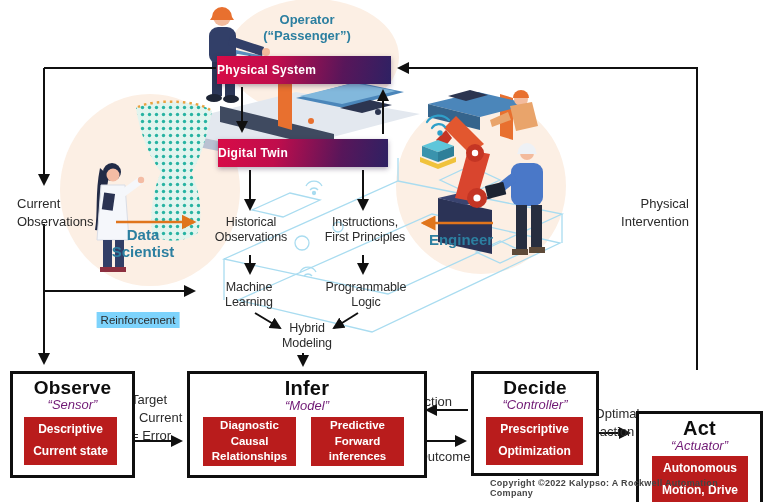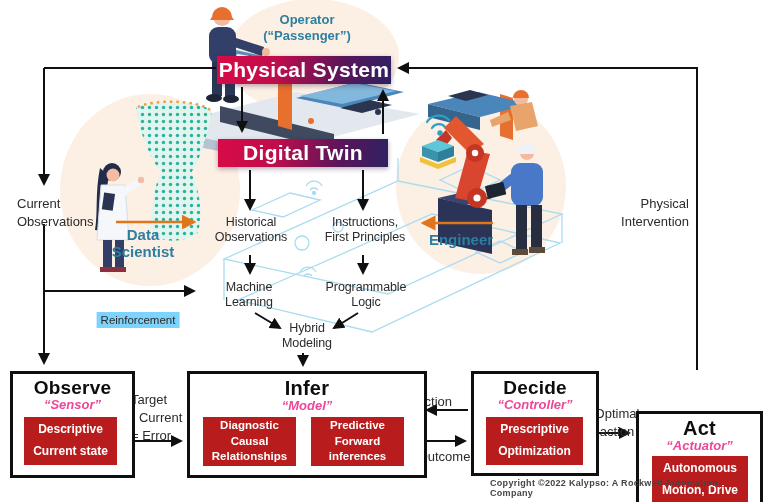--- a/index.html
+++ b/index.html
@@ -2,22 +2,22 @@
 <html><head>
 <meta charset="utf-8">
 <style>
   html,body{margin:0;padding:0;background:#fff;}
   .canvas{position:relative;width:768px;height:502px;background:#ffffff;overflow:hidden;
           font-family:"Liberation Sans",sans-serif;}
   .illus,.wires{position:absolute;left:0;top:0;}
   .illus{z-index:1;}
   .wires{z-index:2;pointer-events:none;}
 
-  .banner{position:absolute;z-index:3;display:flex;align-items:center;justify-content:center;
-          color:#fff;font-weight:bold;font-size:21px;letter-spacing:.3px;
+  .banner{position:absolute;z-index:3;display:flex;align-items:center;justify-content:flex-start;
+          color:#fff;font-weight:bold;font-size:12px;letter-spacing:.3px;
           background:linear-gradient(100deg,#d80b47 0%,#c00d4c 34%,#58165a 72%,#2e2163 100%);
           box-shadow:0 2px 5px rgba(40,20,60,.35);}
   .banner-ps{left:217px;top:56px;width:174px;height:28px;}
   .banner-dt{left:218px;top:139px;width:170px;height:28px;}
 
   .lbl{position:absolute;z-index:3;white-space:pre-line;color:#2b2b2b;line-height:1.18;}
   .c{transform:translateX(-50%);text-align:center;}
   .md{font-size:12.5px;font-weight:500;letter-spacing:-.1px;}
   .sm{font-size:13px;line-height:1.4;}
   .teal{color:#2c7fa0;font-weight:600;}
@@ -25,21 +25,21 @@
   .actor{font-size:15px;line-height:1.15;}
   .whitebg{background:#7dd3fc;padding:0 4px;margin-top:28px;}
 
   .stagebox{position:absolute;z-index:3;background:#fff;border:3px solid #0f0f0f;text-align:center;}
   .box-observe{left:10px;top:371px;width:119px;height:101px;}
   .box-infer{left:187px;top:371px;width:234px;height:101px;}
   .box-decide{left:471px;top:371px;width:122px;height:99px;}
   .box-act{left:636px;top:371px;width:121px;height:99px;margin-top:40px;}
   .stagebox .t{font-weight:bold;font-size:19px;color:#0d0d0d;margin-top:3px;letter-spacing:.2px;}
   .box-infer .t,.box-act .t{font-size:20px;}
-  .stagebox .s{font-style:italic;font-size:13px;color:#ec4899;margin-top:-2px;font-weight:700;}
+  .stagebox .s{font-style:italic;font-size:13px;color:#701a75;margin-top:-2px;font-weight:400;}
   .chip{position:absolute;background:#b91c1c;color:#fff;font-weight:bold;font-size:12px;
         display:flex;align-items:center;justify-content:center;white-space:pre-line;line-height:1.8;}
   .chip2{font-size:11.5px;line-height:1.34;}
   .chip-observe{left:11px;top:43px;width:93px;height:48px;}
   .chip-diag{left:13px;top:43px;width:93px;height:49px;}
   .chip-pred{left:121px;top:43px;width:93px;height:49px;}
   .chip-decide{left:12px;top:43px;width:97px;height:48px;}
   .chip-act{left:13px;top:42px;width:96px;height:48px;}
 
   .copyright{position:absolute;z-index:3;left:490px;top:478px;width:240px;font-size:9px;

